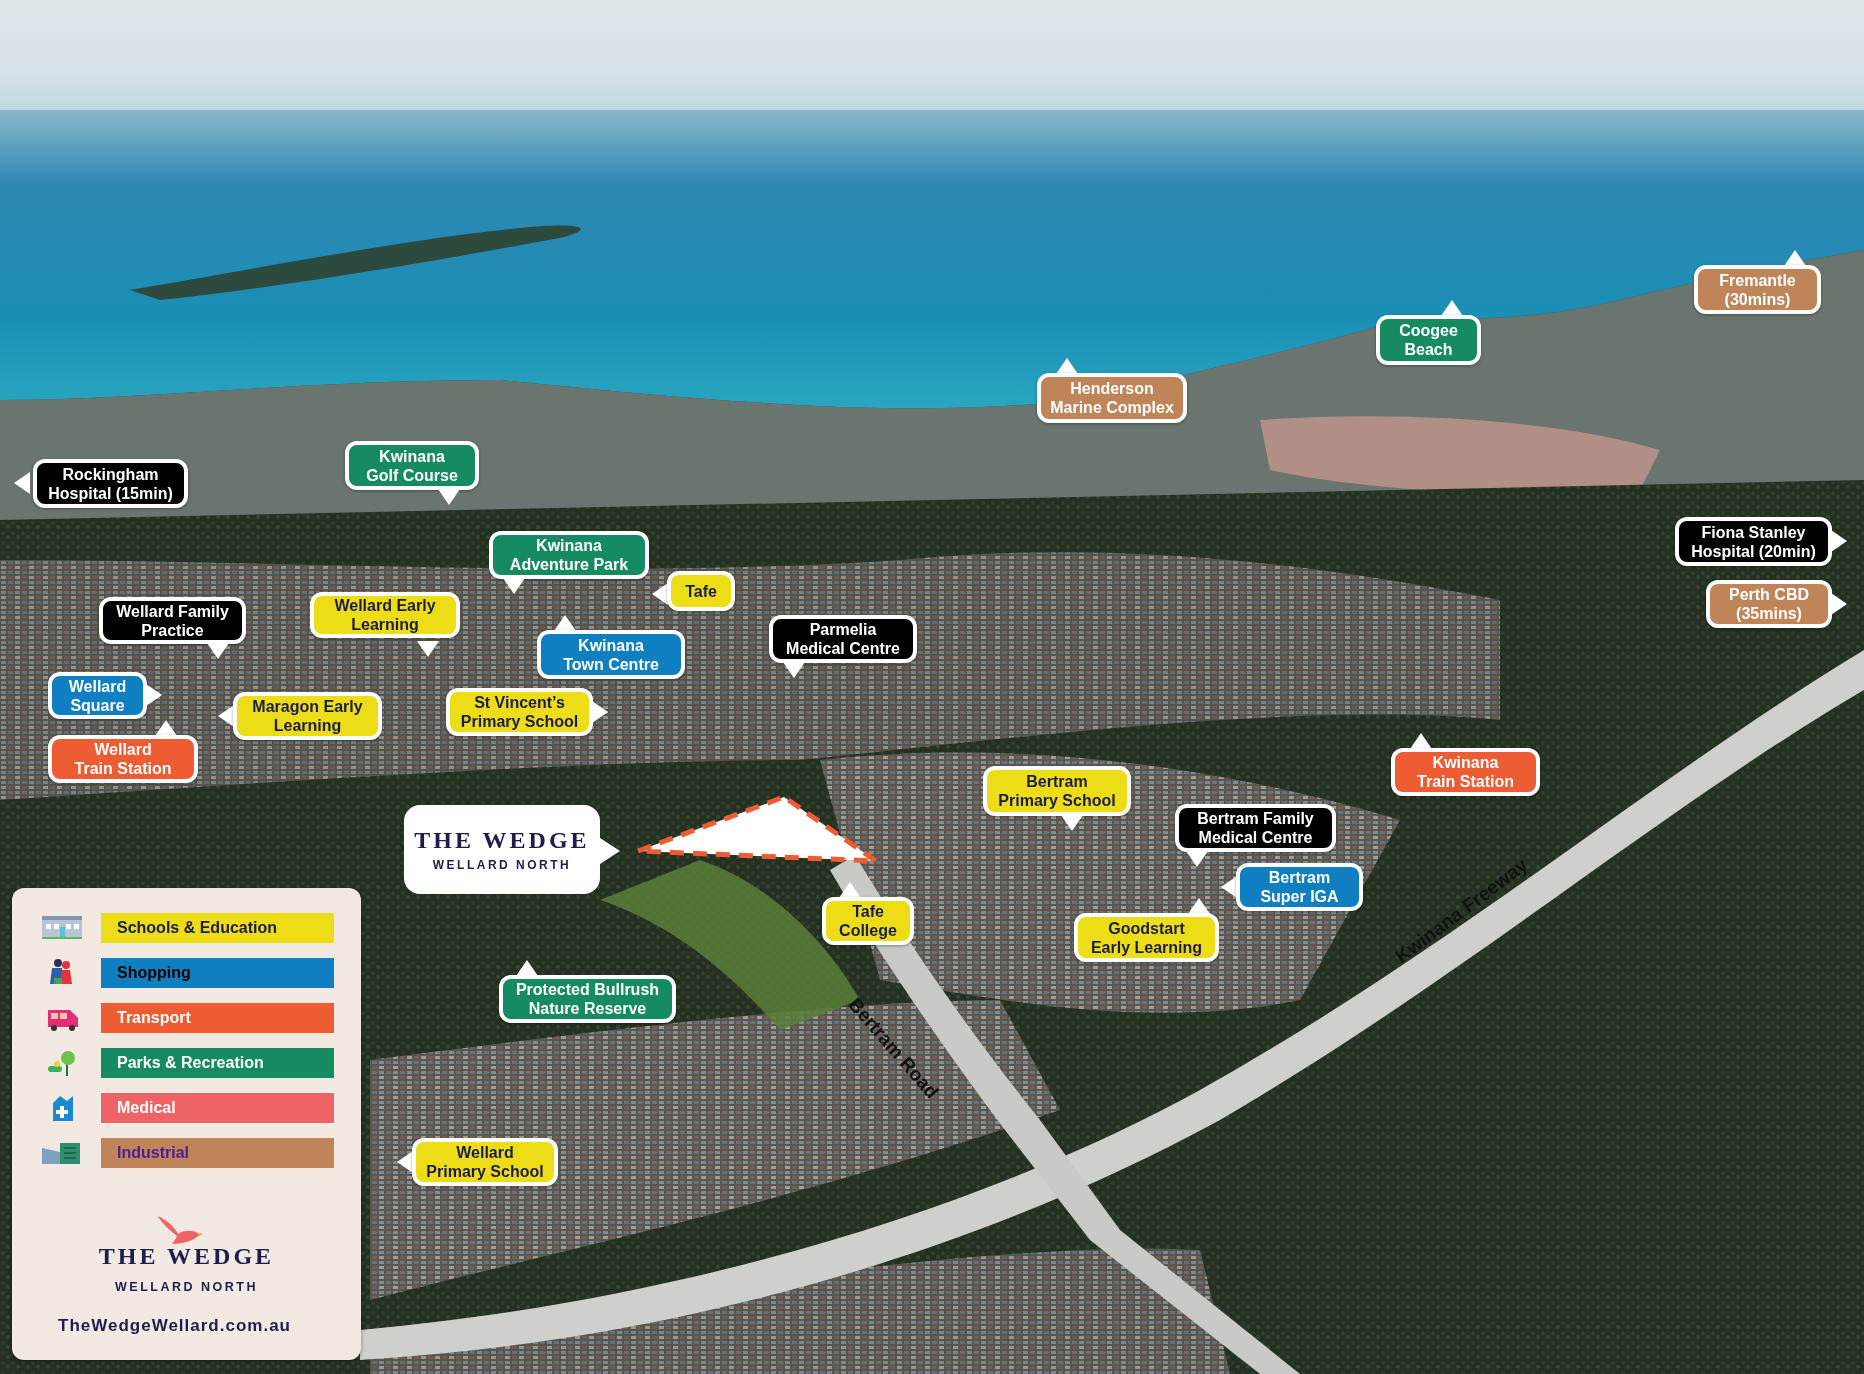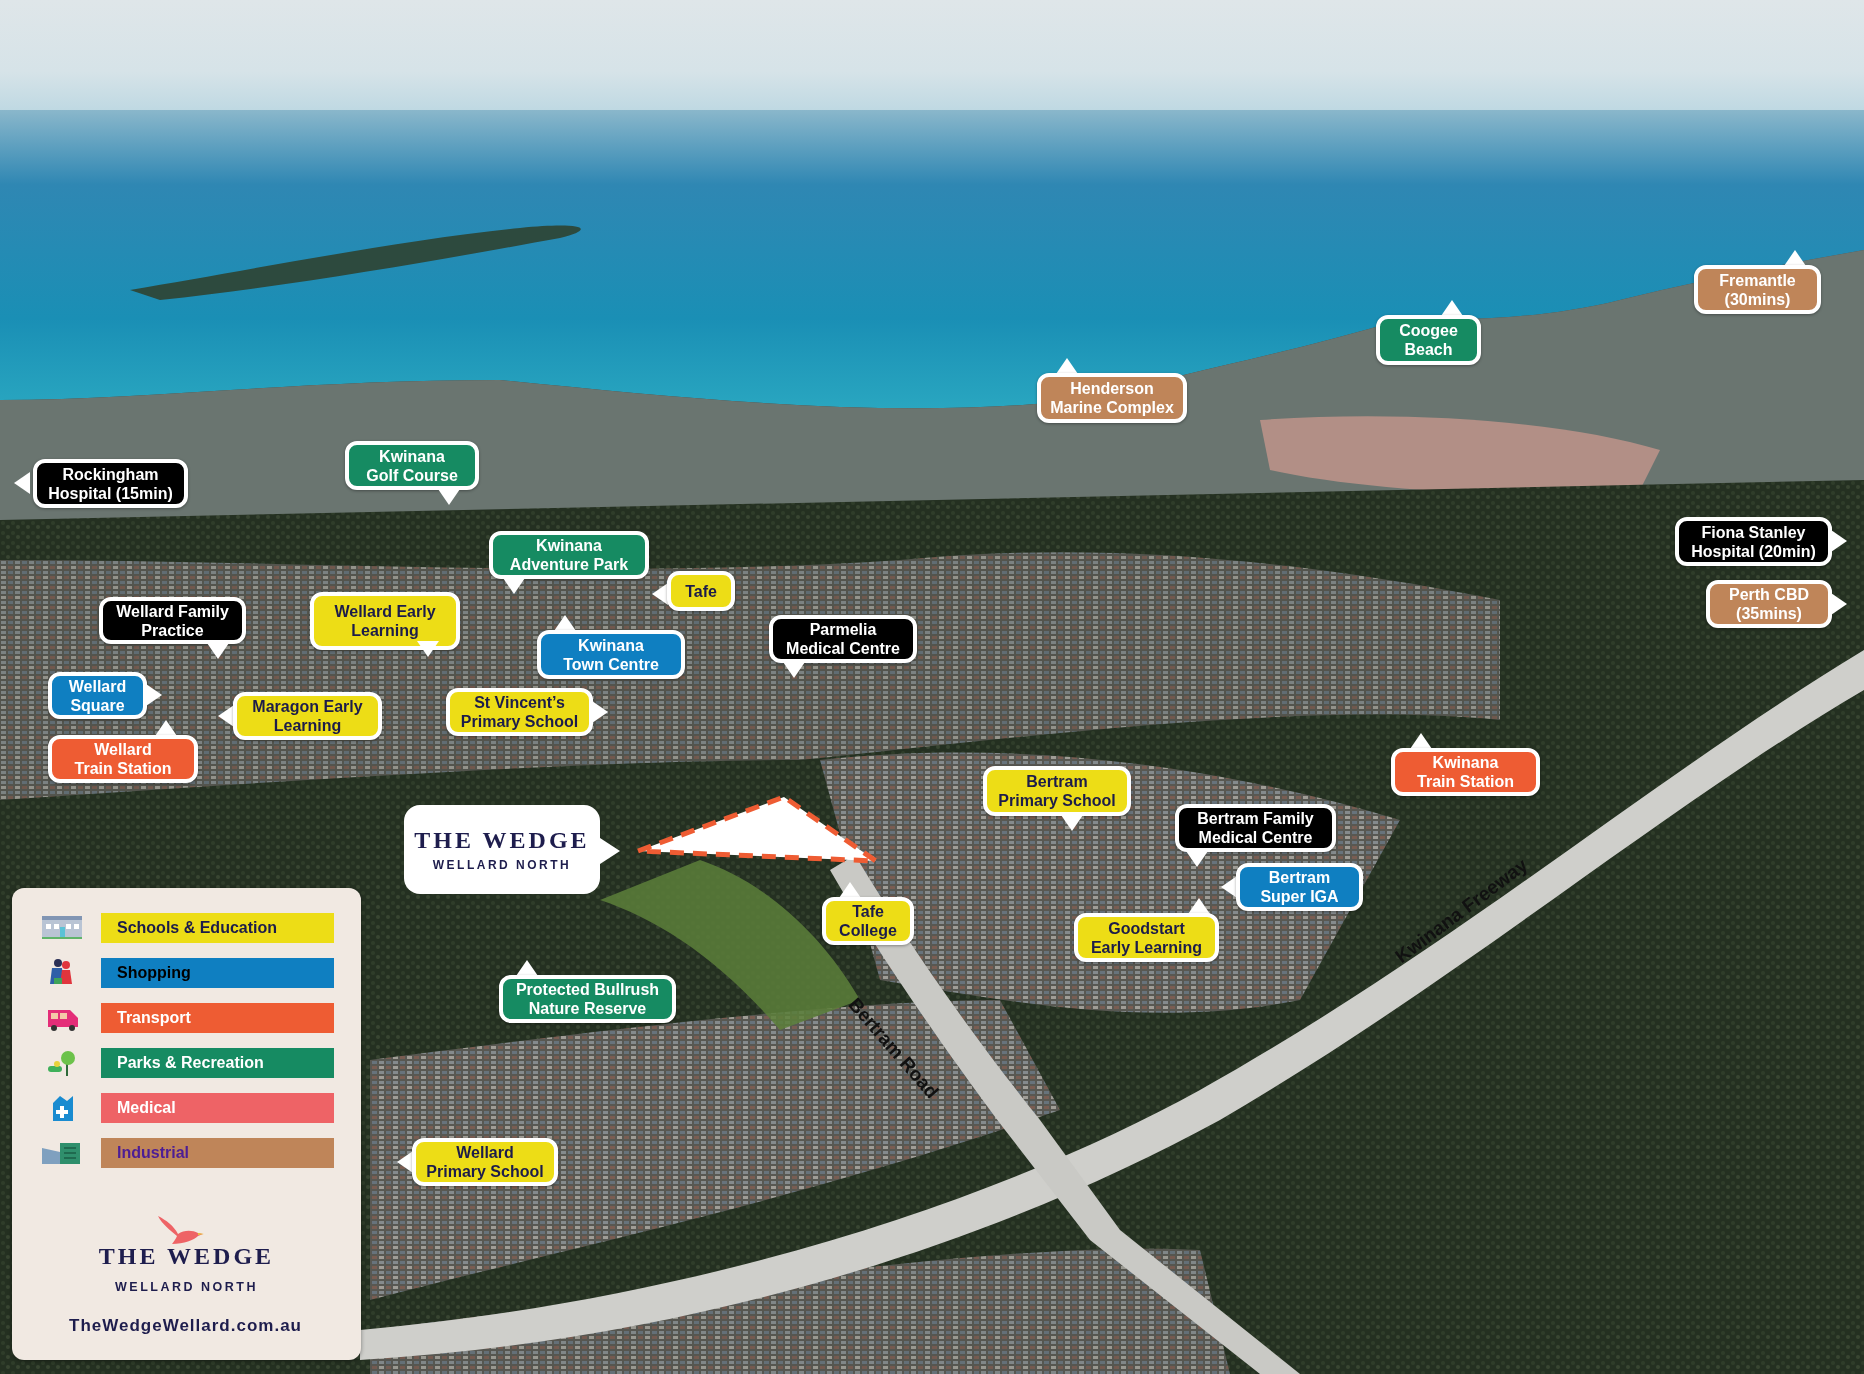--- a/index.html
+++ b/index.html
@@ -114,21 +114,21 @@
   <div class="callout c-school" style="left:667px;top:571px;width:68px;height:40px;">
     <span>Tafe</span>
   </div>
 
   <div class="callout c-medical" style="left:99px;top:597px;width:147px;height:47px;">
     <span>Wellard Family</span>
     <span>Practice</span>
   </div>
   <div class="ptr down" style="left:207px;top:643px;"></div>
 
-  <div class="callout c-school" style="left:310px;top:592px;width:150px;height:58px;">
+  <div class="callout c-school" style="left:310px;top:592px;width:150px;height:46px;">
     <span>Wellard Early</span>
     <span>Learning</span>
   </div>
   <div class="ptr down" style="left:417px;top:641px;"></div>
 
   <div class="ptr up" style="left:554px;top:615px;"></div>
   <div class="callout c-shop" style="left:537px;top:630px;width:148px;height:49px;">
     <span>Kwinana</span>
     <span>Town Centre</span>
   </div>
@@ -303,14 +303,14 @@
       <div class="legend-bar" style="background:#bf8559;color:#4c1d95;">Industrial</div>
     </div>
   </div>
 
   <svg style="position:absolute;left:156px;top:1214px;" width="50" height="34" viewBox="0 0 50 34">
     <path d="M2 2 C10 6 18 12 22 20 C28 16 36 16 42 19 L47 20 L42 22 C38 26 28 30 16 30 C18 27 20 25 21 22 C14 16 6 10 2 2 Z" fill="#ee6366"></path>
     <path d="M42 19 L48 20 L42 21 Z" fill="#e9c93a"></path>
   </svg>
   <div class="brand brand-title" style="left:12px;">THE WEDGE</div>
   <div class="brand brand-sub" style="left:12px;">WELLARD NORTH</div>
-  <div class="brand brand-url" style="left:11px;">TheWedgeWellard.com.au</div>
+  <div class="brand brand-url" style="left:0;">TheWedgeWellard.com.au</div>
 </div>
 
 </body></html>

